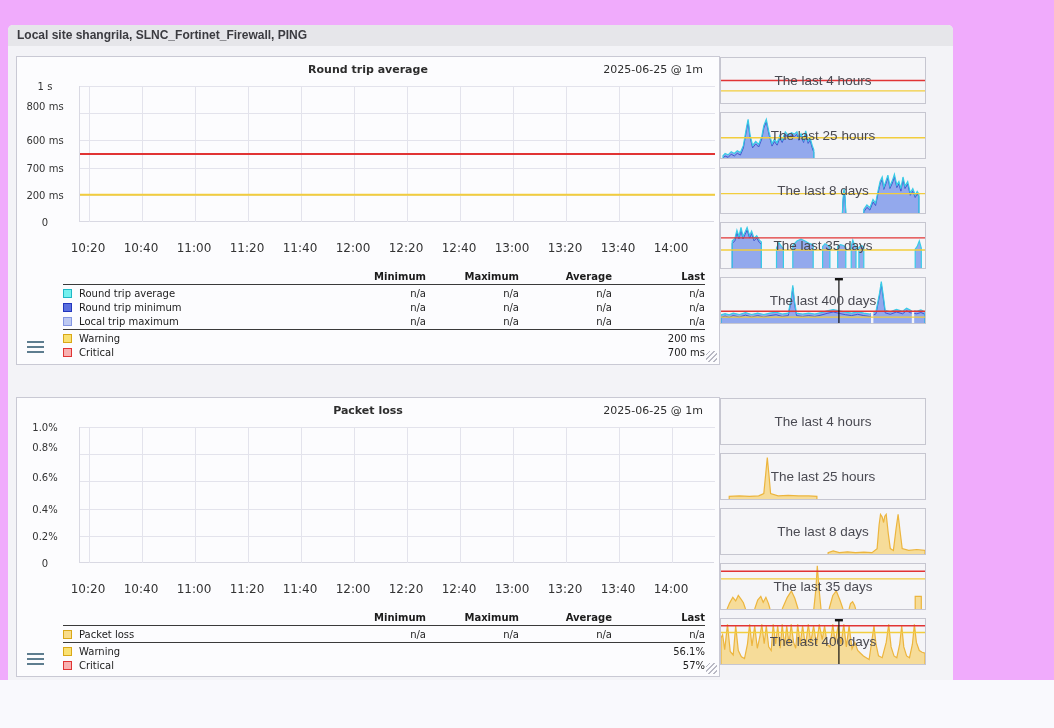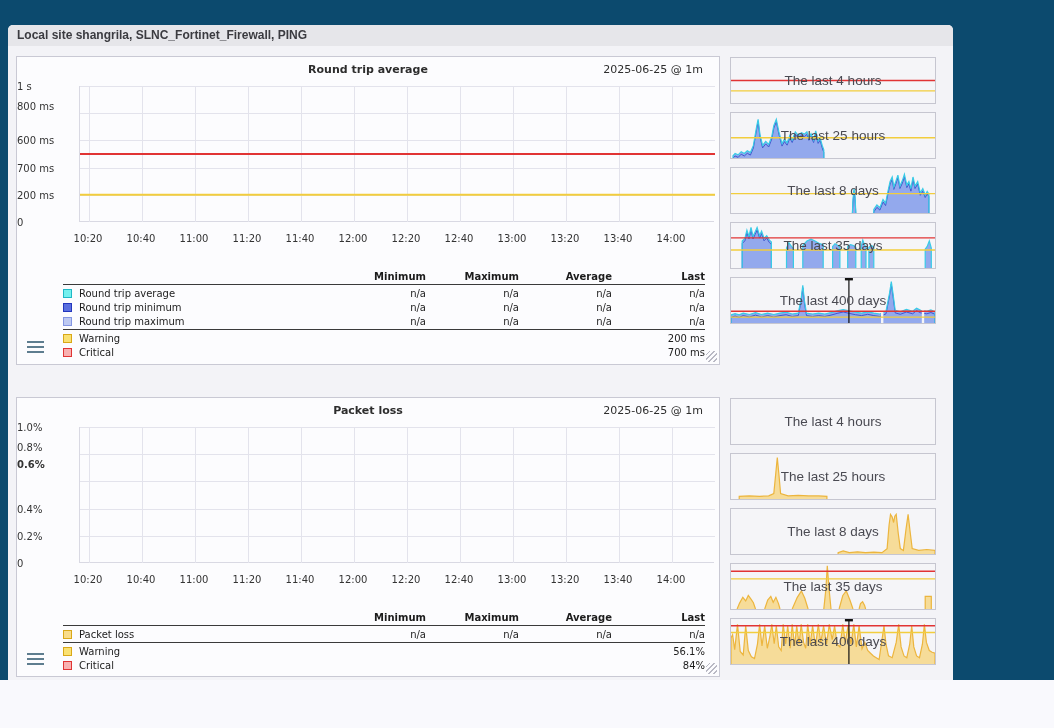--- a/index.html
+++ b/index.html
@@ -1,44 +1,44 @@
 <!DOCTYPE html>
 <html><head>
 <meta charset="utf-8">
 <style>
   * { margin:0; padding:0; box-sizing:border-box; }
   html,body { background:#f9f9fd; }
   body { font-family:"Liberation Sans", sans-serif; }
-  .page { position:relative; width:1054px; height:680px; background:#0c4a6e; overflow:hidden; }
+  .page { position:relative; width:1054px; height:680px; background:#f0abfc; overflow:hidden; }
   .widget { position:absolute; left:8px; top:25px; width:945px; height:668px; background:#f3f3f7; border-radius:5px; }
   .widget-header { height:21px; line-height:21px; background:#e6e6ea; border-radius:5px 5px 0 0; padding:0 9px; font-size:12px; font-weight:bold; color:#3b3b40; }
   .widget-body { padding:10px 0 0 8px; display:flex; flex-direction:column; gap:32px; }
   .graph-row { display:flex; }
   .graph-panel { position:relative; width:704px; background:#fcfcfe; border:1px solid #c9c9d4; font-family:"DejaVu Sans", sans-serif; }
   #panel-0 { height:309px; }
   #panel-1 { height:280px; }
   .chart-title { position:absolute; left:0; right:0; top:6px; text-align:center; font-size:11px; font-weight:bold; color:#2d2d2d; }
   .chart-date { position:absolute; right:16px; top:6px; font-size:11px; color:#2d2d2d; }
   .plot { position:absolute; left:62px; top:29px; width:635px; height:136px; border-left:1px solid #d9d9e3; border-bottom:1px solid #d9d9e3; }
   .gridsvg { position:absolute; left:0; top:0; display:block; }
   .axis-layer { position:absolute; left:0; top:0; width:100%; height:100%; pointer-events:none; }
-  .ytick { position:absolute; left:0; width:56px; text-align:left; font-size:10px; color:#333; }
-  .xtick { position:absolute; top:176px; width:44px; text-align:center; font-size:10px; color:#333; }
+  .ytick { position:absolute; left:0; width:56px; text-align:center; font-size:10px; color:#333; }
+  .xtick { position:absolute; top:184px; width:44px; text-align:center; font-size:12px; color:#333; }
   .legend { position:absolute; left:46px; top:212px; width:642px; font-size:10px; color:#1c1c1c; }
   .lrow { display:grid; grid-template-columns:1fr 93px 93px 93px 93px; height:14px; align-items:center; }
   .lhead { font-weight:bold; }
   .num { text-align:right; }
   .lbl { display:flex; align-items:center; gap:7px; }
   .swatch { display:inline-block; width:9px; height:9px; border:1px solid; flex:0 0 auto; }
   .lrule { border-top:1px solid #3a3a3a; margin:1px 0; }
   .burger { position:absolute; left:10px; bottom:11px; width:17px; display:flex; flex-direction:column; gap:3px; cursor:pointer; }
   .burger span { height:2px; background:#5e7d8f; }
   .resize-handle { position:absolute; right:2px; bottom:2px; width:11px; height:11px; cursor:nwse-resize;
       background:repeating-linear-gradient(135deg, transparent 0 2.2px, #b9b9c4 2.2px 3.4px); }
-  .thumbs { display:flex; flex-direction:column; gap:8px; padding-top:1px;margin-left:10px; }
+  .thumbs { display:flex; flex-direction:column; gap:8px; padding-top:1px; }
   .thumb { position:relative; width:206px; height:47px; border:1px solid #c6c6d0; background:#f5f5f8; cursor:pointer; }
   .thumbsvg { position:absolute; left:0; top:0; display:block; }
   .thumb-label { position:absolute; left:0; top:0; right:0; bottom:0; display:flex; align-items:center; justify-content:center;
       font-size:13.5px; color:#4a4a52; font-family:"Liberation Sans", sans-serif; pointer-events:none; }
 </style>
 </head>
 <body>
 
 <div class="page">
   <div class="widget">
@@ -121,21 +121,21 @@
                   <span>Round trip minimum</span>
                 </span>
                 <span class="num">n/a</span>
                 <span class="num">n/a</span>
                 <span class="num">n/a</span>
                 <span class="num">n/a</span>
               </div>
               <div class="lrow">
                 <span class="lbl">
                   <i class="swatch" style="background: rgb(189, 201, 242); border-color: rgb(132, 150, 227);"></i>
-                  <span>Round trip maximum</span>
+                  <span>Local trip maximum</span>
                 </span>
                 <span class="num">n/a</span>
                 <span class="num">n/a</span>
                 <span class="num">n/a</span>
                 <span class="num">n/a</span>
               </div>
               <div class="lrule"></div>
               <div class="lrow">
                 <span class="lbl">
                   <i class="swatch" style="background: rgb(250, 225, 114); border-color: rgb(217, 168, 24);"></i>
@@ -255,21 +255,21 @@
                 <line x1="380.5" x2="380.5" y1="0" y2="136" stroke="#e3e3ec"></line>
                 <line x1="433.5" x2="433.5" y1="0" y2="136" stroke="#e3e3ec"></line>
                 <line x1="486.5" x2="486.5" y1="0" y2="136" stroke="#e3e3ec"></line>
                 <line x1="539.5" x2="539.5" y1="0" y2="136" stroke="#e3e3ec"></line>
                 <line x1="592.5" x2="592.5" y1="0" y2="136" stroke="#e3e3ec"></line>
               </svg>
             </div>
           <div class="axis-layer y-labels">
               <div class="ytick" style="top: 24px;">1.0%</div>
               <div class="ytick" style="top: 44px;">0.8%</div>
-              <div class="ytick" style="top: 61px; font-weight: bold;">0.6%</div>
+              <div class="ytick" style="top: 74px;">0.6%</div>
               <div class="ytick" style="top: 105.6px;">0.4%</div>
               <div class="ytick" style="top: 132.8px;">0.2%</div>
               <div class="ytick" style="top: 160px;">0</div>
             </div>
           <div class="axis-layer x-labels">
               <div class="xtick" style="left: 49px;">10:20</div>
               <div class="xtick" style="left: 102px;">10:40</div>
               <div class="xtick" style="left: 155px;">11:00</div>
               <div class="xtick" style="left: 208px;">11:20</div>
               <div class="xtick" style="left: 261px;">11:40</div>
@@ -312,21 +312,21 @@
                 <span class="num">56.1%</span>
               </div>
               <div class="lrow">
                 <span class="lbl">
                   <i class="swatch" style="background: rgb(248, 177, 177); border-color: rgb(224, 52, 52);"></i>
                   <span>Critical</span>
                 </span>
                 <span class="num"></span>
                 <span class="num"></span>
                 <span class="num"></span>
-                <span class="num">84%</span>
+                <span class="num">57%</span>
               </div>
             </div>
           <div class="burger">
               <span></span>
               <span></span>
               <span></span>
             </div>
           <div class="resize-handle"></div>
         </div>
         <div class="thumbs" id="thumbs-1">

